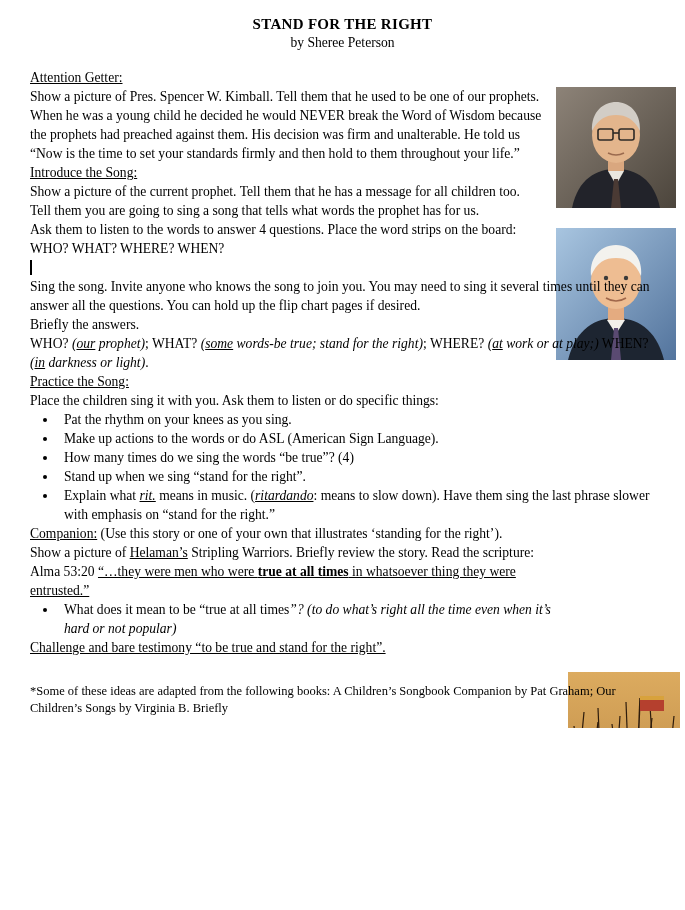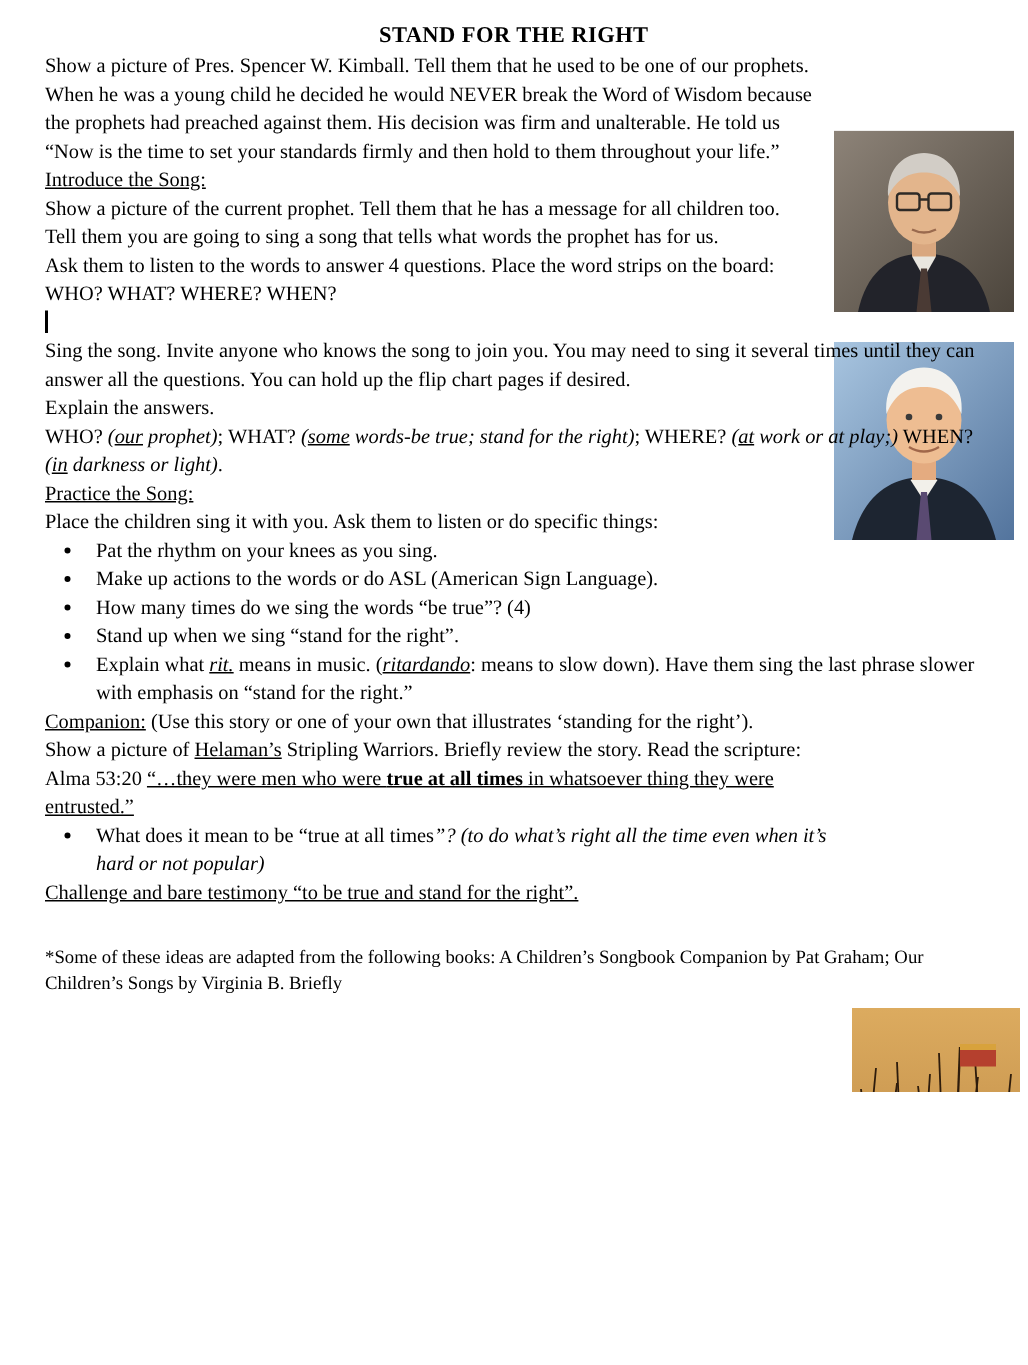--- a/index.html
+++ b/index.html
@@ -122,35 +122,37 @@
       <path d="M66 72 L80 78 L76 108 L66 104 Z" fill="#a83226"></path>
       <line x1="72" y1="26" x2="70" y2="76" stroke="#2e1c0c" stroke-width="1.5"></line>
       <rect x="72" y="24" width="24" height="15" fill="#b5402e"></rect>
       <rect x="72" y="24" width="24" height="4" fill="#d8a23c"></rect>
     </svg>
   </div>
 
   <div class="content">
 
     <div class="center title">STAND FOR THE RIGHT</div>
+    <div class="center byline">by Sheree Peterson</div>
 
     <div>
+      <div><span class="u">Attention Getter:</span></div>
       <p class="narrow">Show a picture of Pres. Spencer W. Kimball. Tell them that he used to be one of our prophets. When he was a young child he decided he would NEVER break the Word of Wisdom because the prophets had preached against them. His decision was firm and unalterable. He told us “Now is the time to set your standards firmly and then hold to them throughout your life.”</p>
     </div>
 
     <div class="mt">
       <div><span class="u">Introduce the Song:</span></div>
       <p class="narrow">Show a picture of the current prophet. Tell them that he has a message for all children too. Tell them you are going to sing a song that tells what words the prophet has for us.</p>
       <p class="narrow mt">Ask them to listen to the words to answer 4 questions. Place the word strips on the board: WHO? WHAT? WHERE? WHEN?</p>
       <div class="cursor-line"><span class="caret"></span></div>
       <p>Sing the song. Invite anyone who knows the song to join you. You may need to sing it several times until they can answer all the questions. You can hold up the flip chart pages if desired.</p>
     </div>
 
     <div class="mt">
-      <div>Explain the answers.</div>
+      <div>Briefly the answers.</div>
       <p><span>WHO? </span><span class="i">(</span><span class="i u">our</span><span class="i"> prophet)</span><span>; WHAT? </span><span class="i">(</span><span class="i u">some</span><span class="i"> words-be true; stand for the right)</span><span>; WHERE? </span><span class="i">(</span><span class="i u">at</span><span class="i"> work or at play;)</span><span> WHEN? </span><span class="i">(</span><span class="i u">in</span><span class="i"> darkness or light)</span><span>.</span></p>
     </div>
 
     <div class="mt">
       <div><span class="u">Practice the Song:</span></div>
       <div>Place the children sing it with you. Ask them to listen or do specific things:</div>
       <ul>
         <li>Pat the rhythm on your knees as you sing.</li>
         <li>Make up actions to the words or do ASL (American Sign Language).</li>
         <li>How many times do we sing the words “be true”? (4)</li>

